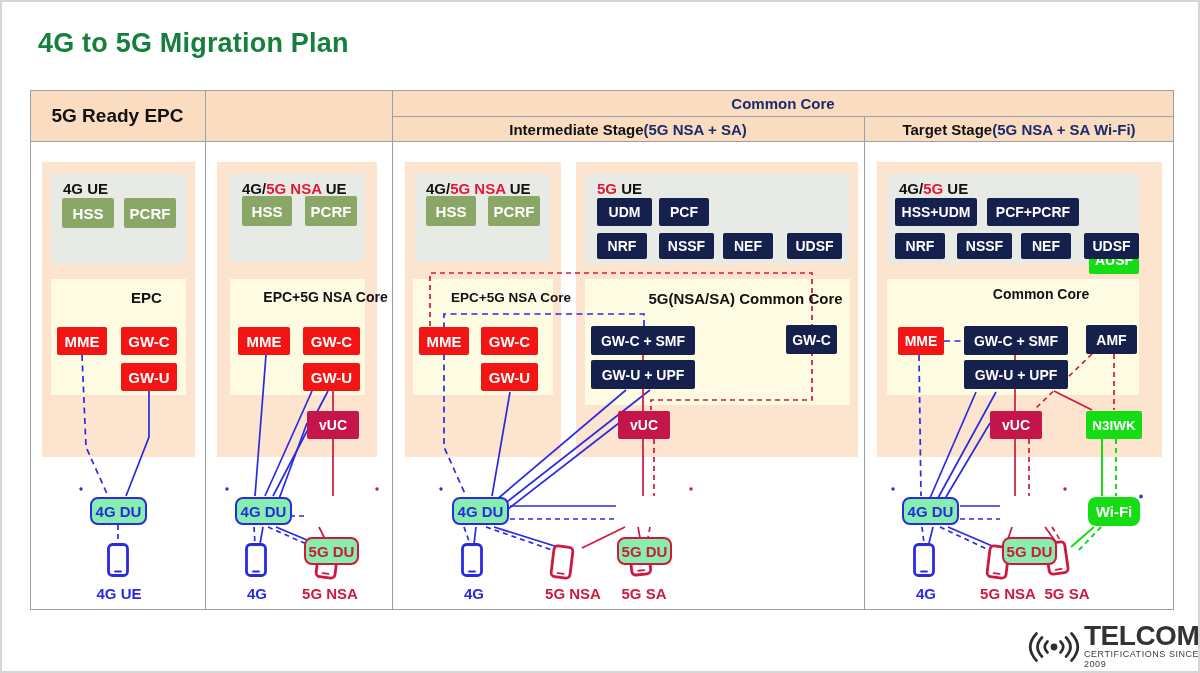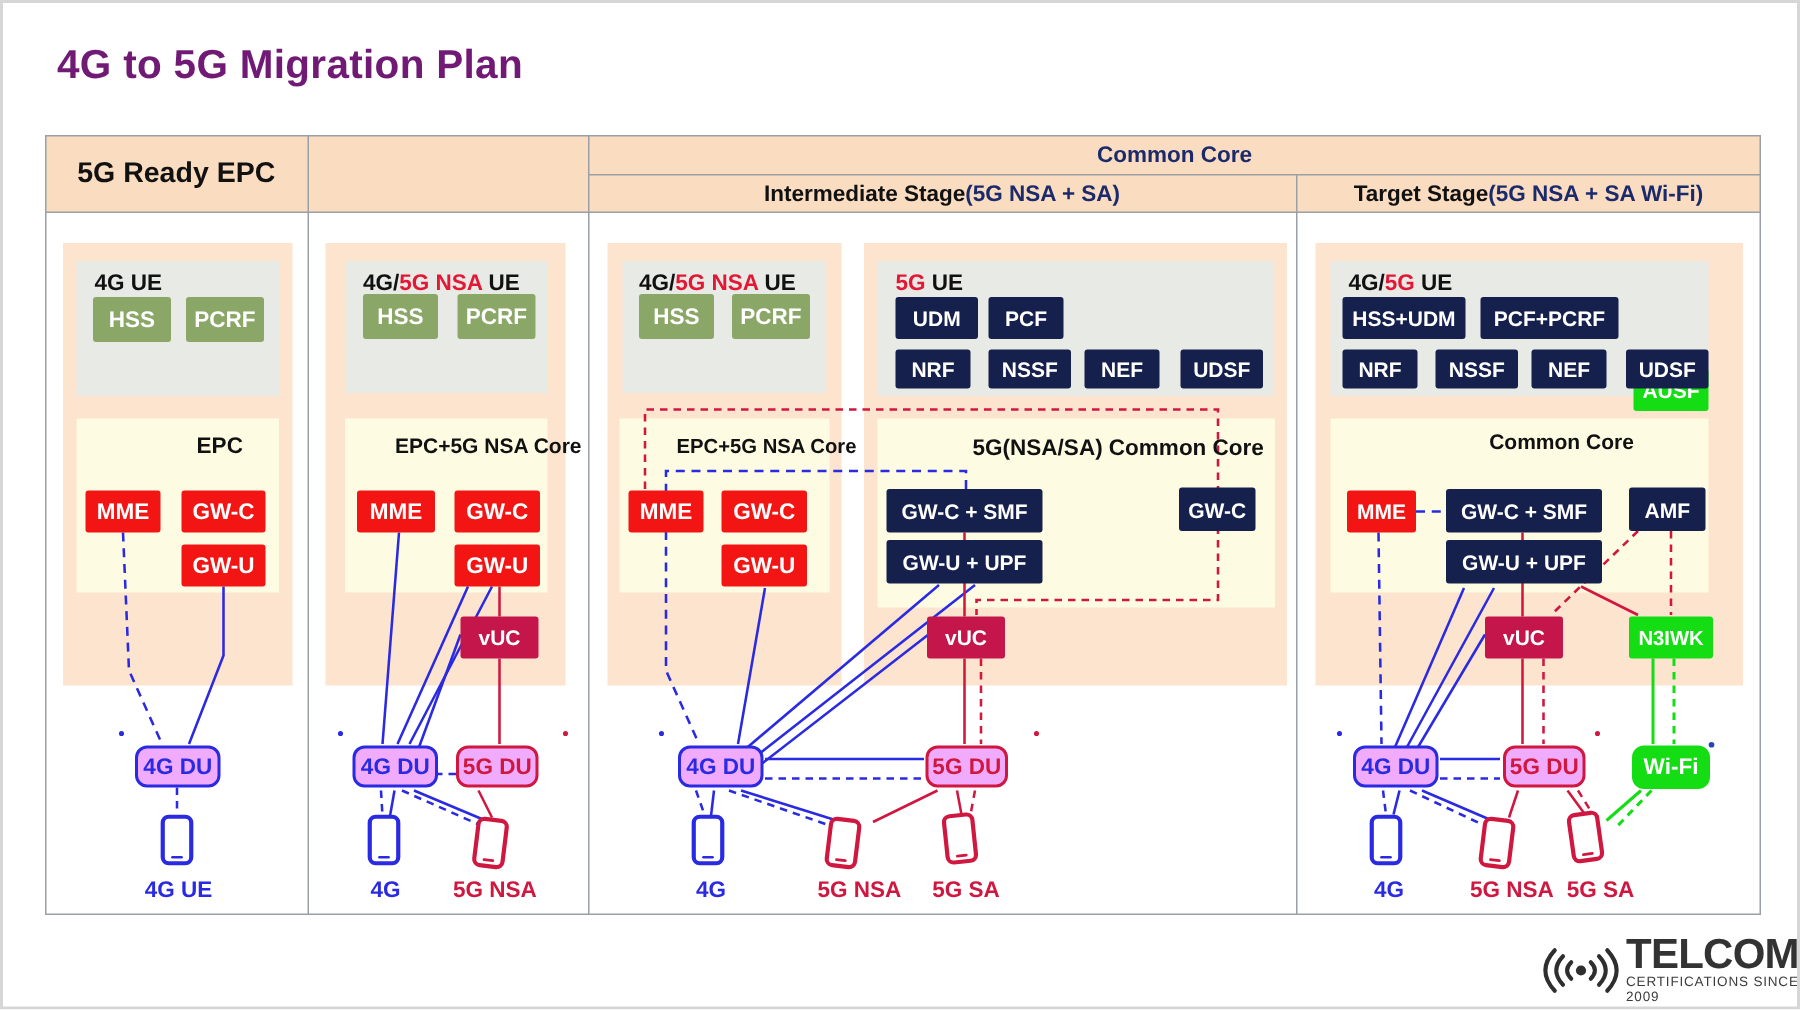--- a/index.html
+++ b/index.html
@@ -6,21 +6,21 @@
     --peach:#fadcc0; --panel:#fce4cf; --gray:#e8eae6; --cream:#fdfce3;
     --olive:#8ba768; --red:#f31414; --navy:#16204d; --crim:#c5164c;
     --green:#14dd14; --blue:#2a2ae2; --redln:#cf173f; --navytext:#1b2a6b;
     --redtext:#e31837; --grid:#9aa0a6;
   }
   html,body{margin:0;padding:0;background:#fff;}
   .page{position:relative;width:1200px;height:673px;overflow:hidden;
         font-family:"Liberation Sans",sans-serif;background:#fff;
         border:2px solid #d6d6d6;box-sizing:border-box;}
   .abs{position:absolute;}
-  .title{left:36px;top:26px;font-size:27px;font-weight:bold;color:#701a75;letter-spacing:.2px;}
+  .title{left:36px;top:26px;font-size:27px;font-weight:bold;color:#15803d;letter-spacing:.2px;}
   
   .tframe{left:28px;top:88px;width:1144px;height:520px;border:1.5px solid var(--grid);box-sizing:border-box;}
   .hband{left:28px;top:88px;width:1144px;height:52px;background:var(--peach);border-bottom:1px solid var(--grid);box-sizing:border-box;}
   .vline{width:1px;background:var(--grid);}
   .hline{height:1px;background:var(--grid);}
   .hcell{display:flex;align-items:center;justify-content:center;color:#111;}
   .h1{font-size:19px;font-weight:bold;}
   .h2{font-size:15px;font-weight:bold;}
   .navytxt{color:var(--navytext);}
   
@@ -31,24 +31,24 @@
   .uetitle .rd{color:var(--redtext);}
   .coretitle{font-size:15px;font-weight:bold;color:#111;text-align:center;padding-left:28px;}
   
   .nb{display:flex;align-items:center;justify-content:center;color:#fff;font-weight:bold;font-size:14px;border-radius:2px;white-space:nowrap;}
   .olv{background:var(--olive);font-size:15px;}
   .rdb{background:var(--red);font-size:15px;}
   .nvy{background:var(--navy);}
   .crm{background:var(--crim);}
   .grn{background:var(--green);}
   
-  .du{display:flex;align-items:center;justify-content:center;background:#f0abfc;border-radius:8px;
+  .du{display:flex;align-items:center;justify-content:center;background:#86efac;border-radius:8px;
       font-weight:bold;font-size:15px;box-sizing:border-box;white-space:nowrap;z-index:3;}
   .du.b{border:2.2px solid var(--blue);color:var(--blue);}
-  .du.r{border:2.2px solid var(--redln);color:var(--redln);}
+  .du.r{border:2.2px solid var(--redln);color:var(--redln);margin-top:40px;}
   .du.g{background:var(--green);color:#fff;border:none;}
   .plbl{font-weight:bold;font-size:15px;text-align:center;z-index:3;}
   .bluetxt{color:var(--blue);} .redtxt{color:var(--redln);}
   svg.lines{position:absolute;left:0;top:0;z-index:2;}
   .z0{z-index:0;} .z1{z-index:1;} .z3{z-index:3;}
   
   .logo{right:16px;bottom:8px;display:flex;align-items:center;gap:6px;}
   .brand{font-size:28px;font-weight:bold;color:#333;letter-spacing:-.5px;line-height:24px;}
   .tagline{font-size:9px;color:#3c3c3c;letter-spacing:.55px;margin-top:1px;}
 </style>

